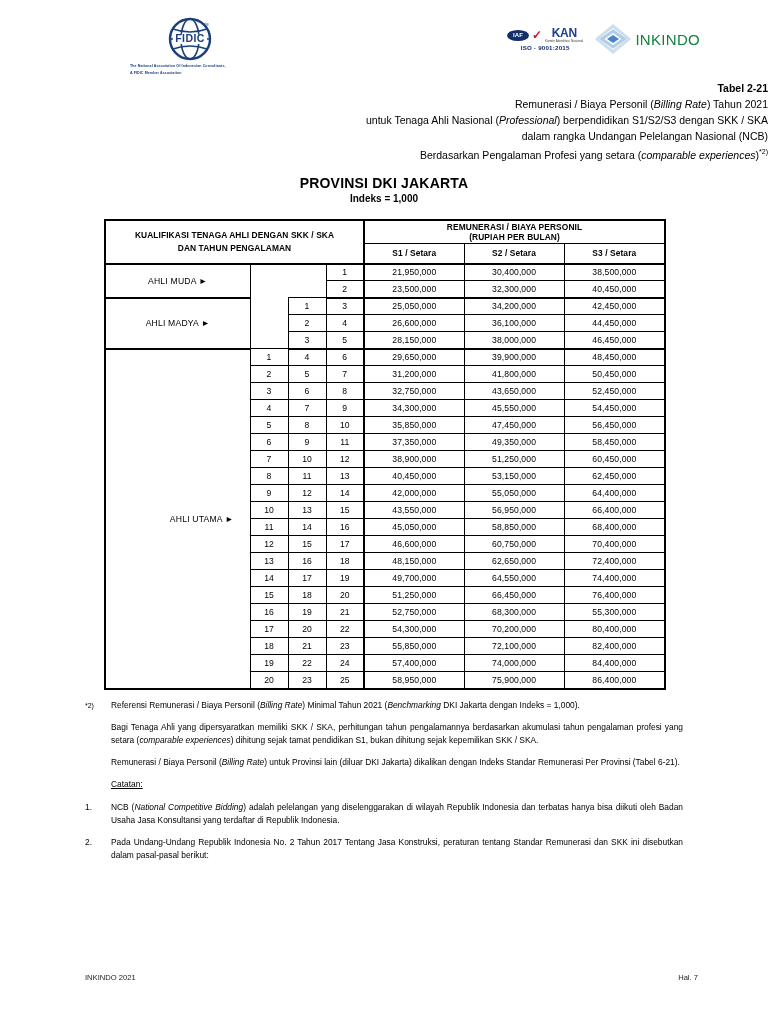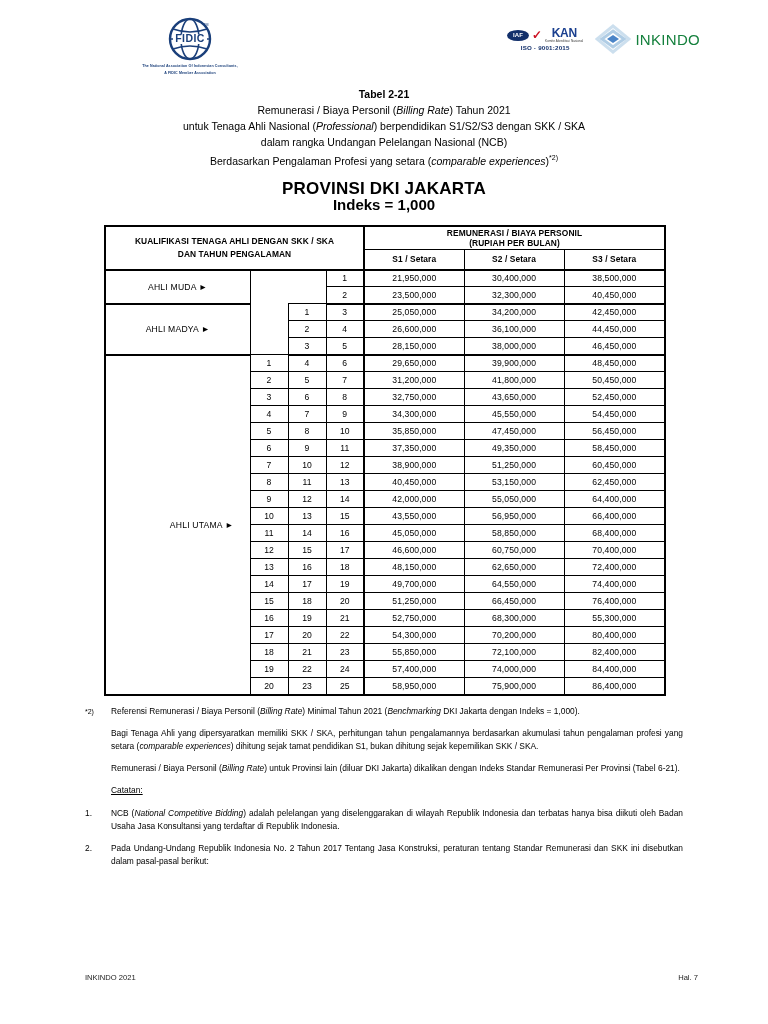--- a/index.html
+++ b/index.html
@@ -7,21 +7,21 @@
     width: 768px; height: 1024px;
     background: #ffffff;
     font-family: "Liberation Sans", sans-serif;
     color: #000000;
     overflow: hidden;
   }
   .page { position: relative; width: 768px; height: 1024px; padding: 0; }
 
   
   .header { position: relative; height: 74px; }
-  .fidic-logo { position: absolute; left: 130px; top: 16px; width: 120px; text-align: center; }
+  .fidic-logo { position: absolute; left: 130px; top: 16px; width: 120px; text-align: left; }
   .fidic-globe { width: 46px; height: 46px; margin: 0 auto; position: relative; }
   .fidic-sub {
     font-size: 3.6px; font-weight: bold; color: #1a3f7a; line-height: 1.45;
     margin-top: 2px; letter-spacing: .1px;
   }
   .right-logos {
     position: absolute; right: 68px; top: 24px;
     display: flex; align-items: center; gap: 12px;
   }
   .kan-block { text-align: center; }
@@ -33,29 +33,29 @@
   }
   .kan-word { font-size: 12px; font-weight: bold; color: #1a3f8f; line-height: 1; letter-spacing: -.3px; }
   .kan-check { color: #cc1122; font-size: 12px; font-weight: bold; line-height: 1; }
   .kan-tag { font-size: 3px; color: #333; letter-spacing: .1px; }
   .iso-line { font-size: 6.2px; font-weight: bold; color: #13306b; margin-top: 1px; letter-spacing: .2px; }
   .ink-wrap { display: flex; align-items: center; gap: 4px; }
   .ink-mark { width: 36px; height: 30px; }
   .ink-word { font-size: 15px; color: #15803d; letter-spacing: .3px; }
 
   
-  .title-block { text-align: center; margin-top: 12px; }
+  .title-block { text-align: right; margin-top: 6px; }
   .t-bold { font-size: 10.5px; font-weight: bold; line-height: 16px; }
   .t-line { font-size: 10.5px; line-height: 16px; }
   .t-line i, .t-bold i { font-style: italic; }
   .sup { font-size: 7px; vertical-align: super; }
 
   .prov-block { text-align: center; margin-top: 12px; }
-  .prov-title { font-size: 17px; font-weight: bold; letter-spacing: .2px; line-height: 16px; }
-  .prov-idx { font-size: 15px; font-weight: bold; line-height: 15px; }
+  .prov-title { font-size: 14px; font-weight: bold; letter-spacing: .2px; line-height: 16px; }
+  .prov-idx { font-size: 10px; font-weight: bold; line-height: 15px; }
 
   
   .tbl-wrap { margin: 13px auto 0 auto; width: 560px; }
   table.rate { border-collapse: collapse; width: 560px; table-layout: fixed; }
   table.rate th, table.rate td {
     border: 1px solid #000; font-size: 8.6px; text-align: center;
     padding: 0; height: 17px; vertical-align: middle; background: #fff;
   }
   table.rate th { font-weight: bold; font-size: 8.4px; letter-spacing: .1px; }
   .hdr-left { font-size: 9.2px; font-weight: bold; letter-spacing: .15px; line-height: 13px; }

